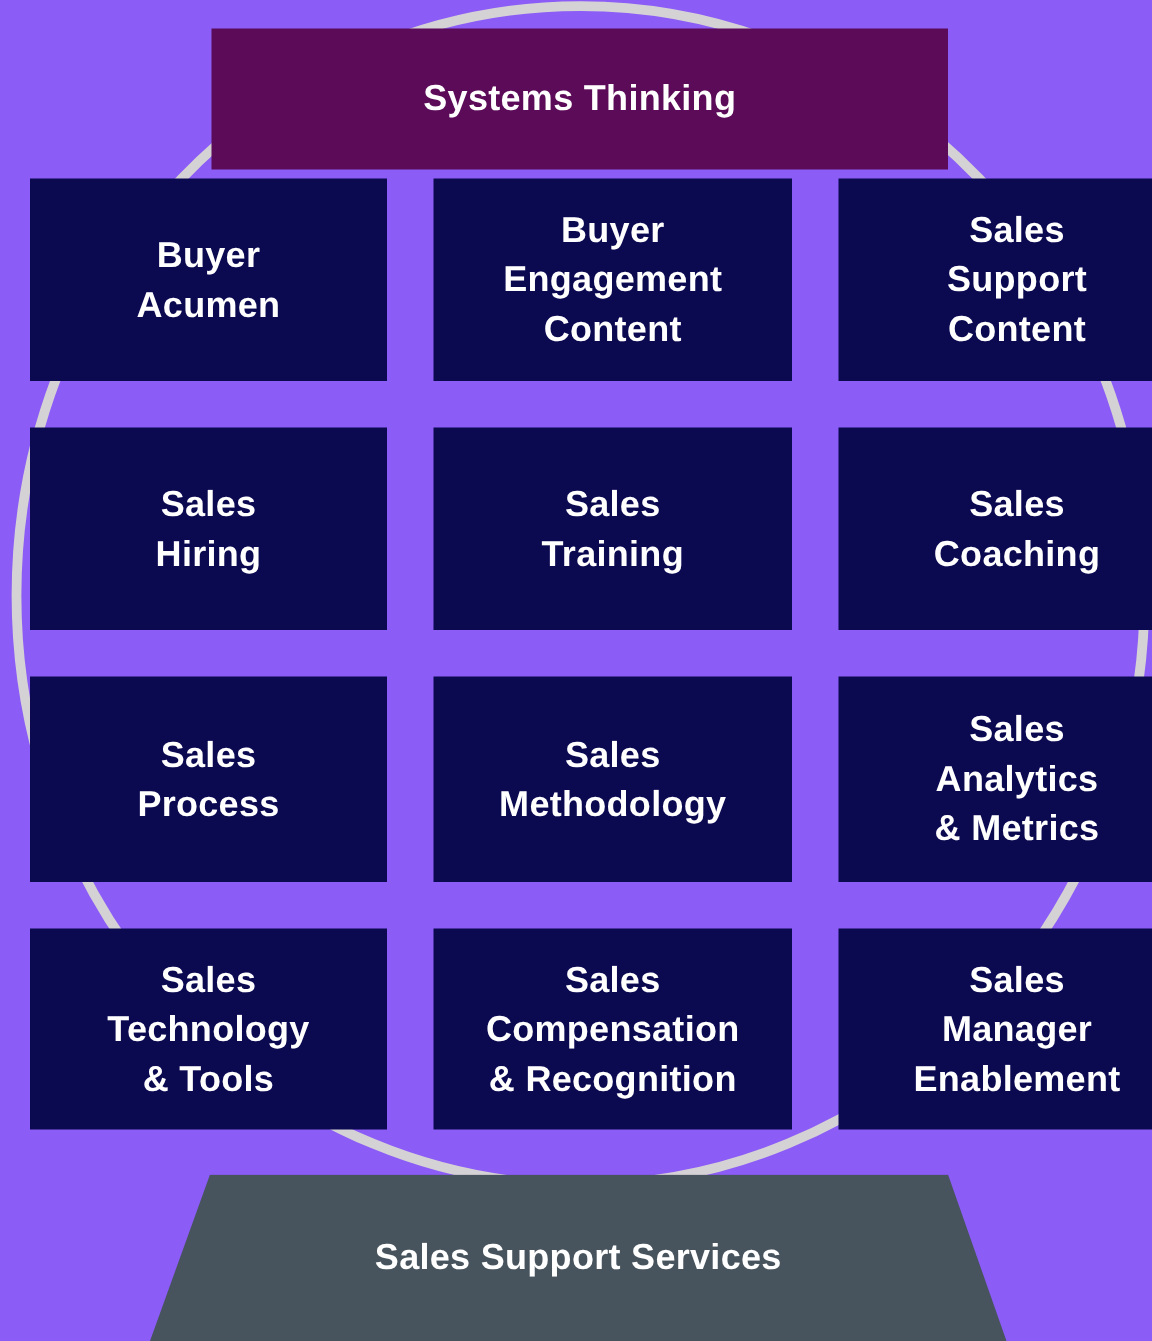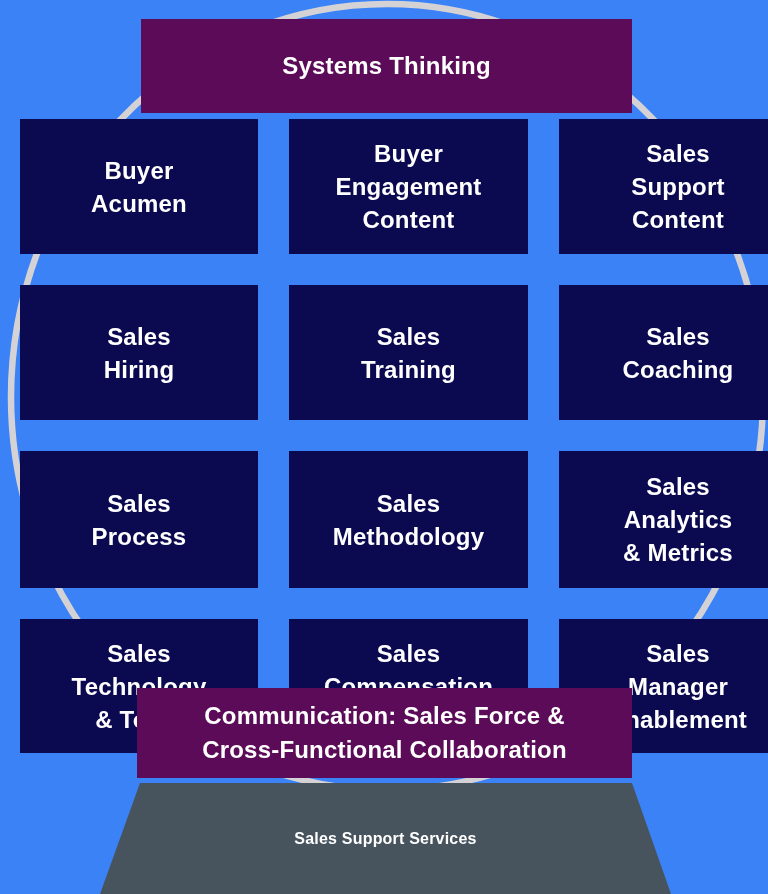--- a/index.html
+++ b/index.html
@@ -6,21 +6,21 @@
     margin: 0;
     padding: 0;
     background: #ffffff;
     font-family: "Liberation Sans", "DejaVu Sans", sans-serif;
   }
   .stage {
     position: relative;
     width: 768px;
     height: 894px;
     overflow: hidden;
-    background: #3b82f6;
+    background: #8b5cf6;
   }
   .circle-svg {
     position: absolute;
     left: 0; top: 0;
     width: 768px; height: 894px;
     z-index: 0;
   }
   .banner {
     position: absolute;
     z-index: 2;
@@ -74,21 +74,21 @@
     left: 95px; top: 783px;
     width: 581px; height: 111px;
     z-index: 2;
     background: var(--slate, #47545d);
     clip-path: polygon(45px 0, 537px 0, 576px 111px, 5px 111px);
     display: flex;
     align-items: center;
     justify-content: center;
     text-align: center;
     color: var(--text, #ffffff);
-    font-size: 16px;
+    font-size: 24px;
     font-weight: 600;
     letter-spacing: 0.2px;
   }
 </style>
 </head>
 <body>
 
 <div class="stage">
 
   <svg class="circle-svg" viewBox="0 0 768 894" xmlns="http://www.w3.org/2000/svg" aria-hidden="true">
@@ -125,22 +125,18 @@
 Technology
 &amp; Tools</div>
     <div class="cell">Sales
 Compensation
 &amp; Recognition</div>
     <div class="cell">Sales
 Manager
 Enablement</div>
   </div>
 
-  <div class="banner bottom">
-    <span>Communication: Sales Force &amp;
-Cross-Functional Collaboration</span>
-  </div>
 
   <div class="trapezoid">
     <span>Sales Support Services</span>
   </div>
 
 </div>
 
 </body></html>

